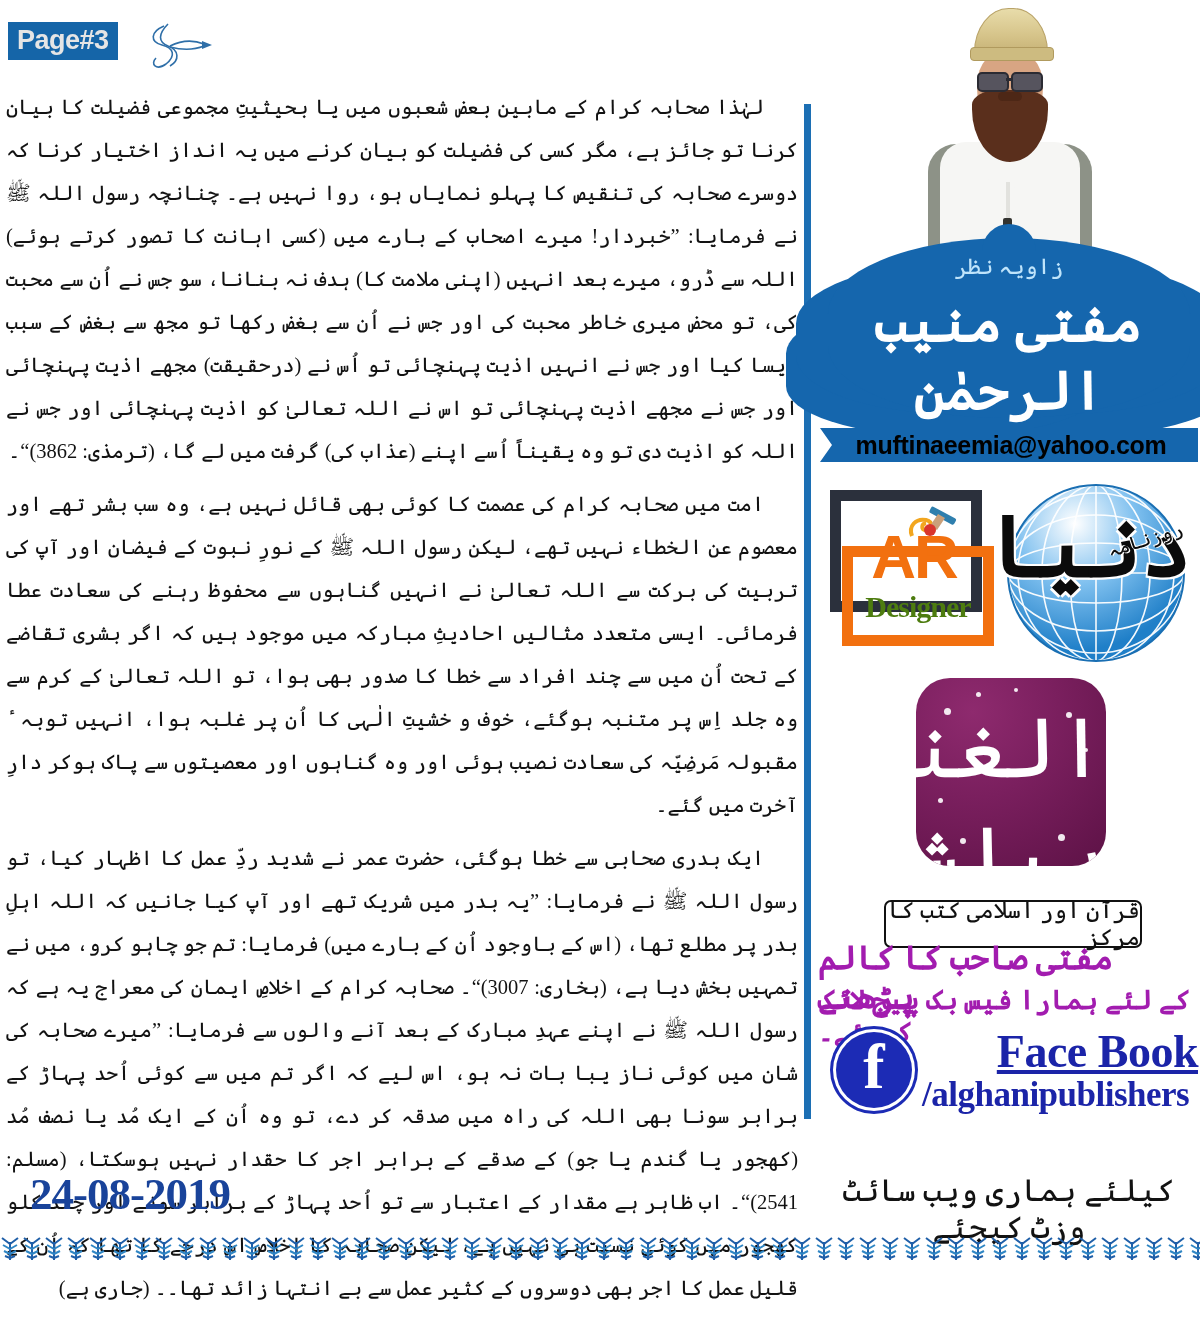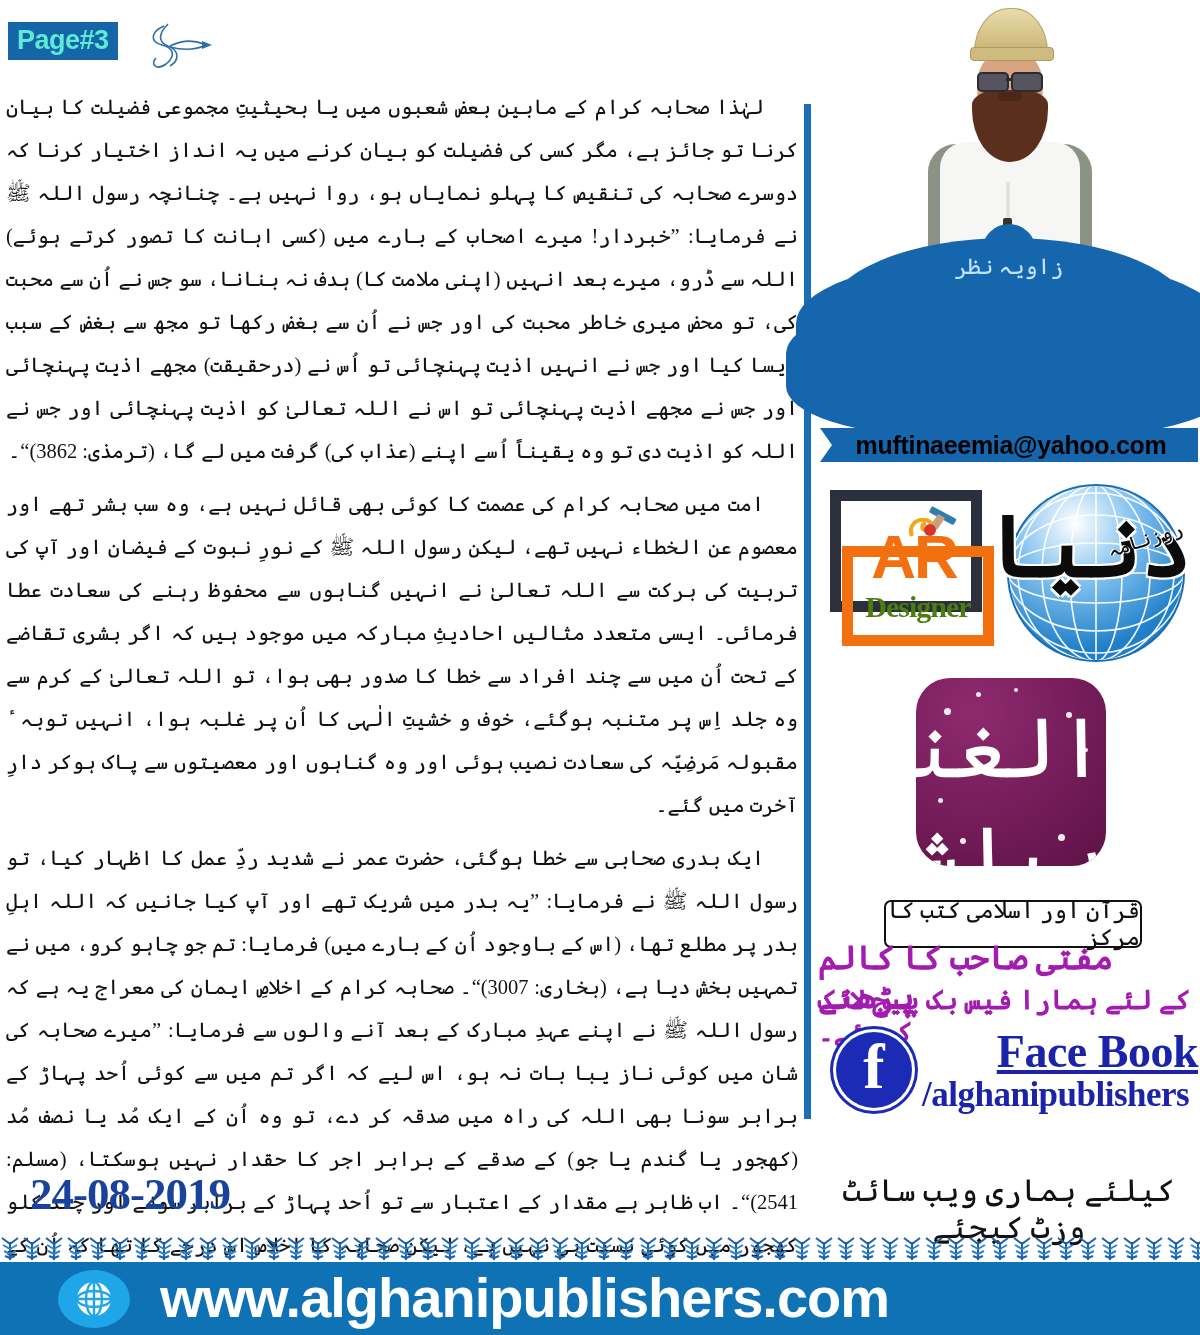--- a/index.html
+++ b/index.html
@@ -22,21 +22,21 @@
     inset: 0;
     background: #ffffff;
   }
 
   
   .page-badge {
     position: absolute;
     left: 8px;
     top: 22px;
     background: #1565a8;
-    color: #5eead4;
+    color: #e5e5e5;
     font-size: 27px;
     font-weight: bold;
     letter-spacing: -0.5px;
     padding: 4px 9px 6px 9px;
     line-height: 1.05;
     font-family: "Liberation Sans", sans-serif;
   }
   .header-flourish {
     position: absolute;
     left: 146px;
@@ -632,20 +632,21 @@
           <span class="lens l"></span>
           <span class="bridge"></span>
           <span class="lens r"></span>
         </div>
         <div class="cap"></div>
       </div>
     </div>
 
     <div class="nameplate">
       <div class="np-sub">زاویہ نظر</div>
+      <div class="np-name">مفتی منیب الرحمٰن</div>
     </div>
 
     <div class="email-ribbon">
       <span>muftinaeemia@yahoo.com</span>
     </div>
 
     <div class="logo-row">
 
       <div class="ar-logo">
         <div class="ar-frame-dark"></div>
@@ -782,28 +783,14 @@
           <use href="#wheat" x="1078"></use>
           <use href="#wheat" x="1100"></use>
           <use href="#wheat" x="1122"></use>
         <use href="#wheat" x="1144"></use>
           <use href="#wheat" x="1166"></use>
           <use href="#wheat" x="1188"></use>
       </g>
     </svg>
   </div>
 
-  <div class="footer-bar">
-    <div class="footer-globe">
-      <svg width="44" height="44" viewBox="0 0 44 44">
-        <circle cx="22" cy="22" r="17" fill="#ffffff"></circle>
-        <g stroke="#1fa6e8" stroke-width="2.4" fill="none">
-          <line x1="5" y1="22" x2="39" y2="22"></line>
-          <line x1="22" y1="5" x2="22" y2="39"></line>
-          <ellipse cx="22" cy="22" rx="8" ry="17"></ellipse>
-          <ellipse cx="22" cy="22" rx="17" ry="8"></ellipse>
-        </g>
-      </svg>
-    </div>
-    <div class="footer-url">www.alghanipublishers.com</div>
-  </div>
 
 </div>
 
 </body></html>

